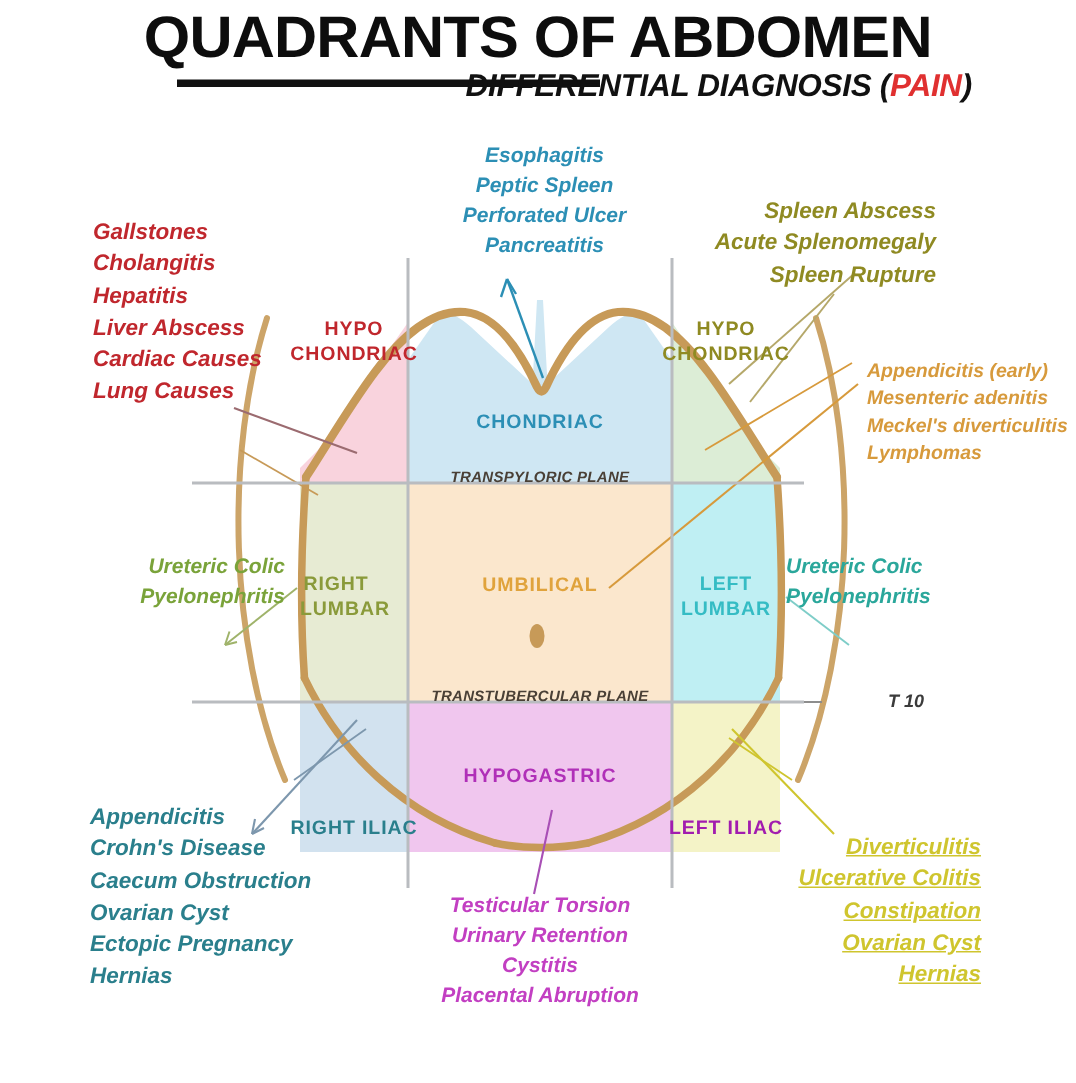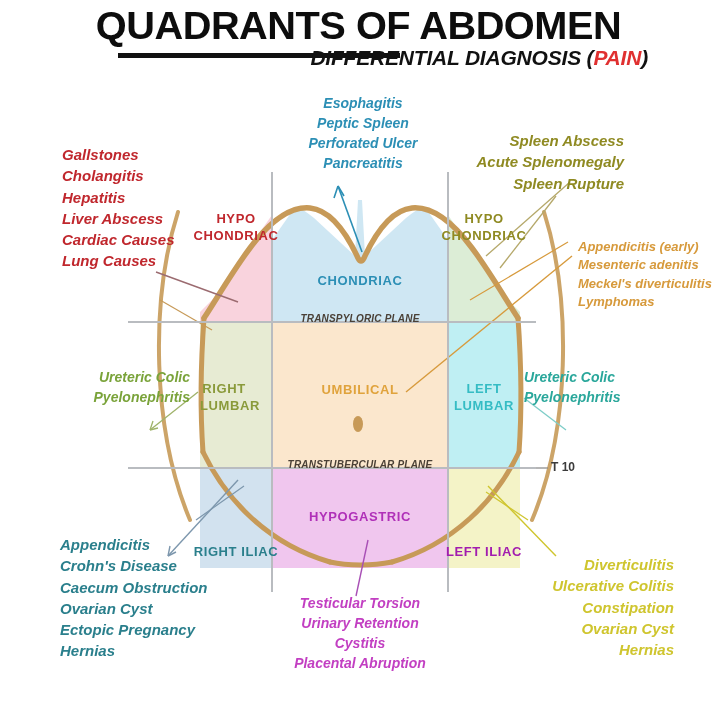--- a/index.html
+++ b/index.html
@@ -36,21 +36,21 @@
     font-weight:bold;font-size:13px;letter-spacing:0.6px;
     line-height:1.32;
   }
   .plane-label{
     position:absolute;width:100%;text-align:center;
     font-style:italic;font-weight:bold;font-size:10px;
     color:#4a4036;letter-spacing:0.2px;
   }
   .gridline{position:absolute;background:#b9bcc0;}
   .tmark{
-    position:absolute;font-weight:bold;font-size:12px;color:#3b3b3b;
+    position:absolute;font-style:italic;font-weight:bold;font-size:12px;color:#3b3b3b;margin-left:41px;
   }
 
   
   .txtblock{position:absolute;font-weight:bold;font-style:italic;line-height:1.42;}
   .txtblock div{white-space:nowrap;}
   .fs15{font-size:15px;}
   .fs14{font-size:14px;}
   .fs13{font-size:13px;}
 
   .c-red{color:#c0272d;}
@@ -262,21 +262,21 @@
     <div>Hernias</div>
   </div>
 
   <div class="txtblock fs14 c-purple ta-c" style="left:262px;top:594px;width:196px;">
     <div>Testicular Torsion</div>
     <div>Urinary Retention</div>
     <div>Cystitis</div>
     <div>Placental Abruption</div>
   </div>
 
-  <div class="txtblock fs15 c-yellow ta-r" style="left:490px;top:554px;width:184px;">
+  <div class="txtblock fs15 c-yellow ta-r" style="left:470px;top:554px;width:184px;text-decoration:underline;">
     <div>Diverticulitis</div>
     <div>Ulcerative Colitis</div>
     <div>Constipation</div>
     <div>Ovarian Cyst</div>
     <div>Hernias</div>
   </div>
 
 </div>
 
 </body></html>

